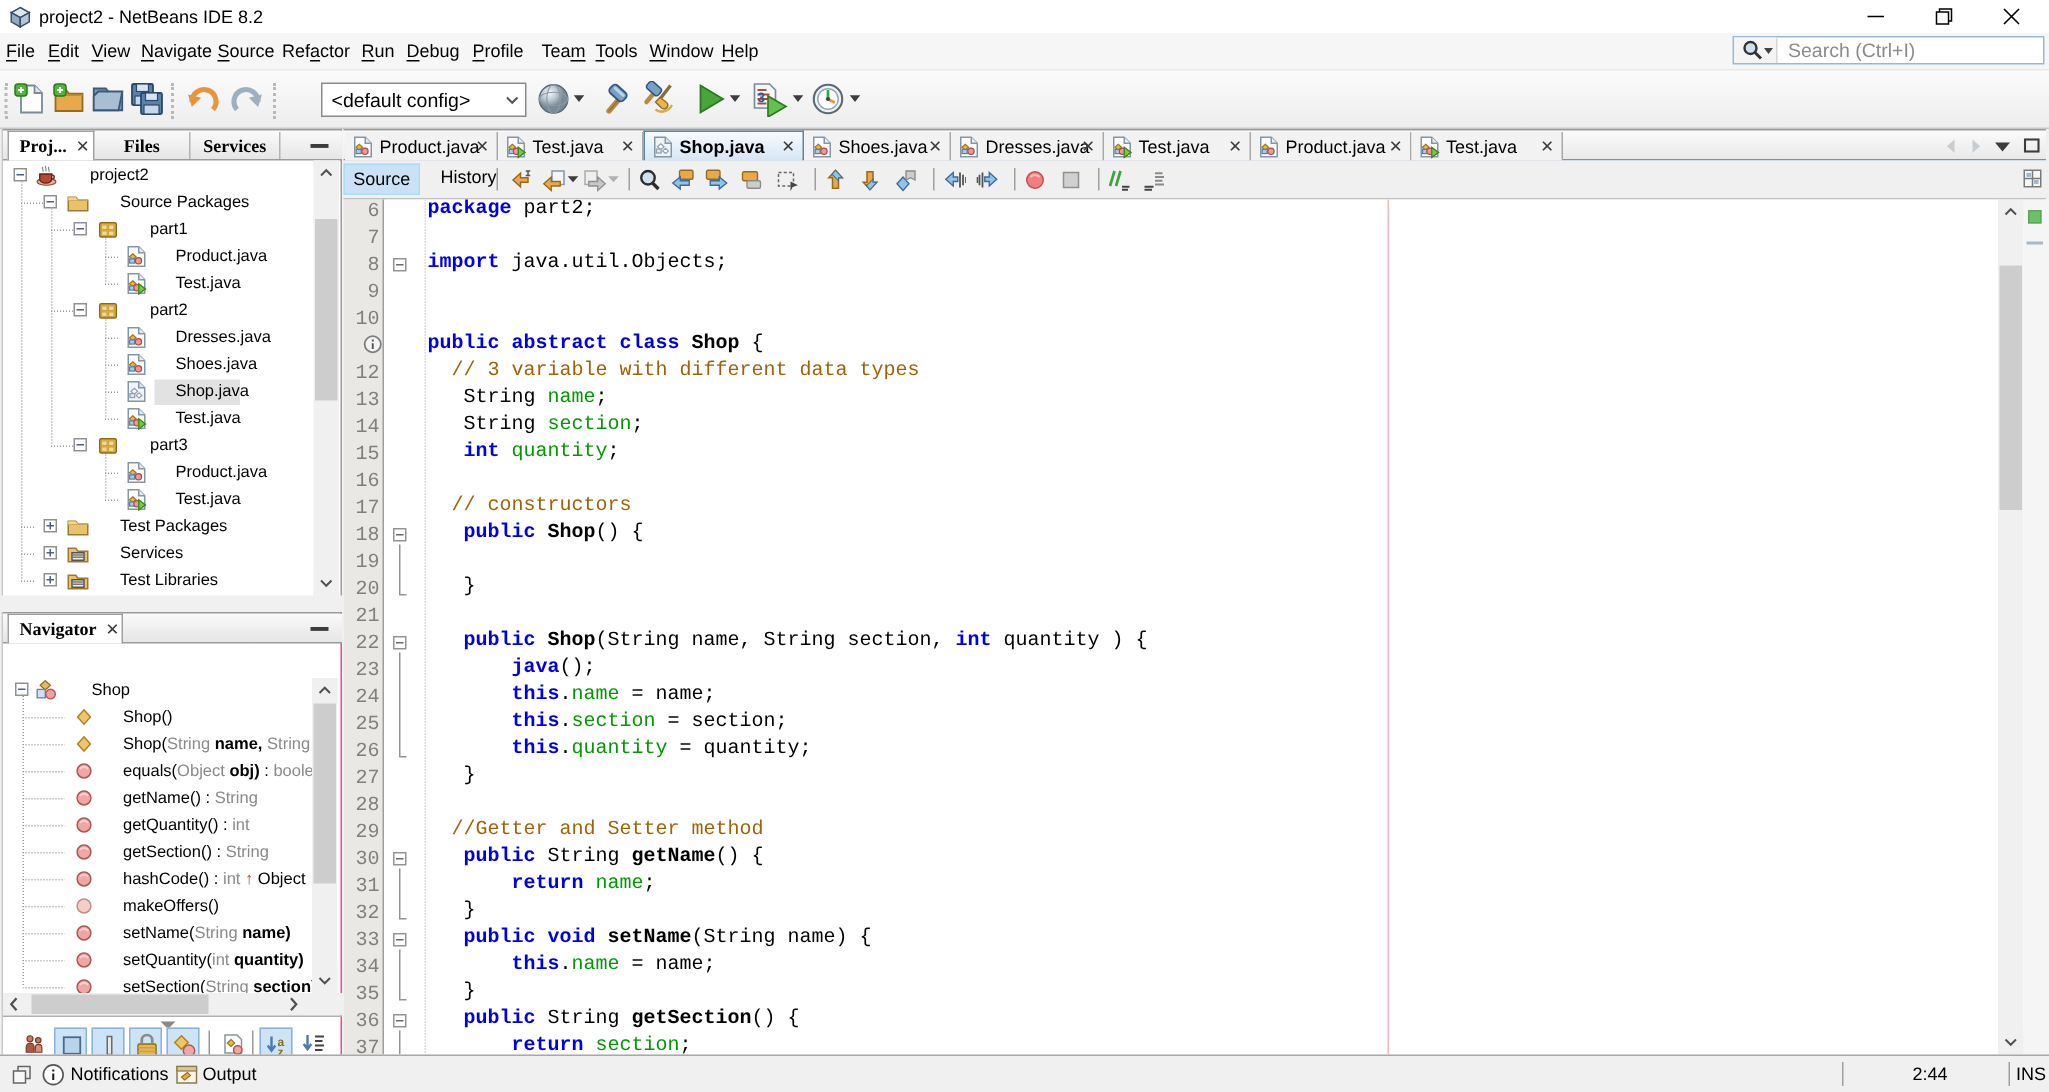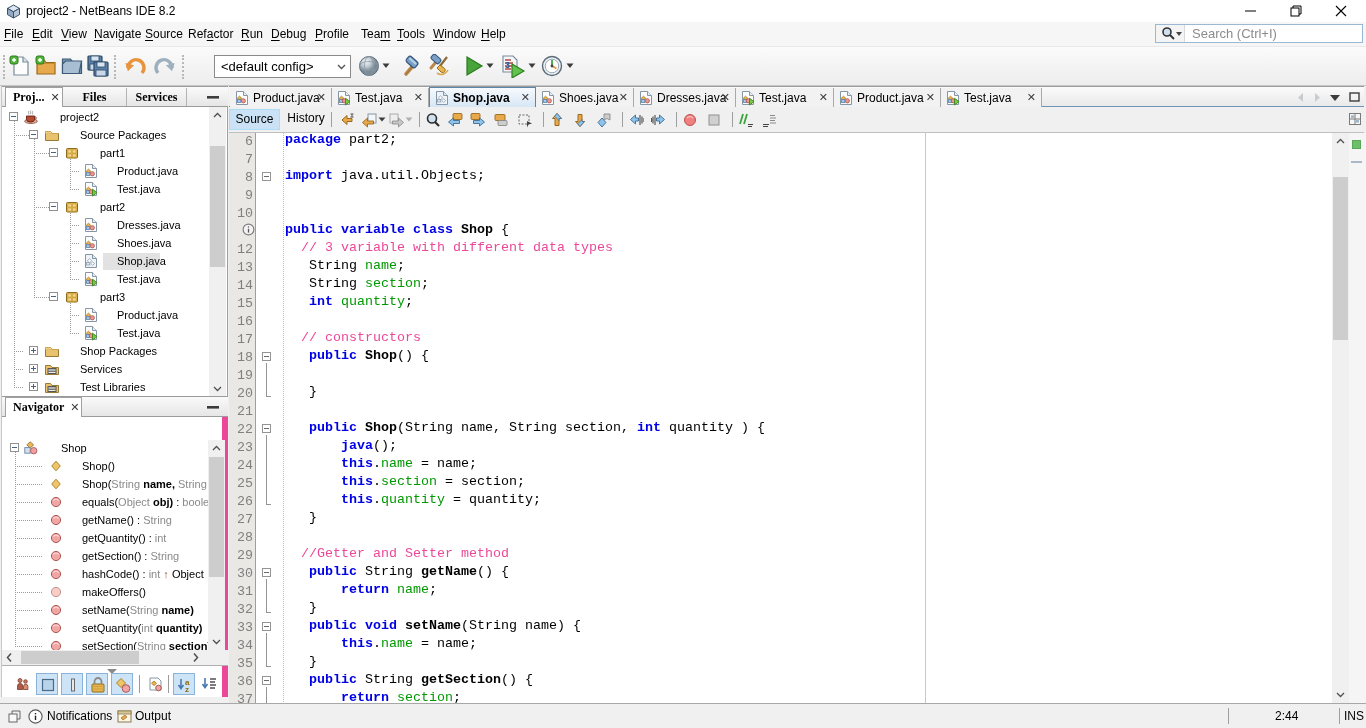--- a/index.html
+++ b/index.html
@@ -21,21 +21,21 @@
 #searchbox .ph { position:absolute; left:36px; top:1px; font-size:13px; color:#8b8b8b; }
 
 
 #toolbar { left:0; top:46px; width:1366px; height:40px; background:linear-gradient(180deg,#fbfbfb,#ededed); border-bottom:1px solid #c6c6c6; border-top:1px solid #e9e9e9; }
 .grip { position:absolute; top:8px; width:2px; height:24px; border-left:2px dotted #b8b8b8; }
 #cfgcombo { left:214px; top:8px; width:137px; height:23px; background:#fff; border:1px solid #8a8a8a; }
 #cfgcombo span { position:absolute; left:6px; top:3px; font-size:13px; }
 
 
 #projpanel { left:1px; top:86px; width:227px; height:311px; background:#fff; border-left:1px solid #c8c8c8; border-right:1px solid #9e9e9e; }
-#navpanel  { left:1px; top:396px; width:227px; height:301px; background:#fff; border-left:1px solid #c8c8c8; border-right:6px solid #ec4899; }
+#navpanel  { left:1px; top:408px; width:227px; height:301px; background:#fff; border-left:1px solid #c8c8c8; border-right:1px solid #ec4899; }
 .ptabrow { position:absolute; left:0; top:0; width:226px; height:21px; background:linear-gradient(180deg,#fafafa,#e6e6e6); border-top:1px solid #9b9b9b; border-bottom:1px solid #9b9b9b;font-family:Liberation Serif, serif; }
 .ptab { position:absolute; top:1px; height:18px; font-size:12px; padding-left:7px; display:flex; align-items:center; border-right:1px solid #b4b4b4; white-space:nowrap; }
 .ptab.sel { top:0; height:20px; background:#fff; border:1px solid #a0a0a0; border-bottom:none; }
 .ptab .x { font-size:11px; color:#3c3c3c; margin-left:6px; }
 .treearea { position:absolute; left:0; top:0; width:209px; height:311px; overflow:hidden; }
 .treelabel b { font-weight:bold; }
 .g { color:#8a8a8a; }
 .combo { position:absolute; height:20px; background:linear-gradient(180deg,#f2f2f2,#dcdcdc); border:1px solid #8a8a8a; font-size:12px; }
 .combo span { position:absolute; left:5px; top:3px; }
 .combo.dis { background:#f0f0f0; border-color:#b8b8b8; color:#8a8a8a; }
@@ -56,37 +56,37 @@
 
 #editor { left:229px; top:86px; width:1135px; height:617px; background:#fff; }
 #edtabrow { left:0; top:0; width:1135px; height:21px; }
 #edtoolbar { left:0; top:21px; width:1135px; height:26px; background:#f0f0f0; border-bottom:1px solid #c0c0c0; }
 #gutter { left:0; top:47px; width:27px; height:570px; background:#e9e8e4; border-right:1px solid #9e9e9e; }
 #lnums { position:absolute; left:0; top:0; width:24px; text-align:right; font-family:"Liberation Mono",monospace; font-size:13.3333px; line-height:18px; color:#808080; }
 #codearea { left:28px; top:47px; width:1075px; height:570px; background:#fff; overflow:hidden; }
 #code { position:absolute; left:28px; top:-2px; font-family:"Liberation Mono",monospace; font-size:13.3333px; line-height:18px; color:#000; white-space:pre; }
 .k { color:#0000e6; font-weight:bold; }
 .f { color:#009900; }
-.c { color:#ec4899; }
+.c { color:#a16207; }
 .b { font-weight:bold; }
 #marginline { left:668px; top:0; width:1px; height:570px; background:#f0b8b8; }
 .foldbox { position:absolute; left:5px; width:9px; height:9px; background:#fff; border:1px solid #949494; }
 .foldbox:before { content:""; position:absolute; left:1px; top:3px; width:5px; height:1px; background:#6a6a6a; }
 .foldline { position:absolute; left:9px; width:1px; background:#949494; }
 .foldfoot { position:absolute; left:9px; width:5px; height:1px; background:#949494; }
 
 
 #edtabrow { border-top:1px solid #9b9b9b; border-bottom:1px solid #6f94b5; background:linear-gradient(180deg,#fbfbfb,#e9e9e9); }
 .edtab { position:absolute; top:1px; height:19px; background:#f2f2f2; border-right:1px solid #a9a9a9; display:flex; align-items:center; padding-left:4px; font-size:12px; white-space:nowrap; overflow:hidden; }
 .edtab .x { position:absolute; right:5px; top:3px; }
 .edtab svg { margin-right:3px; flex:none; }
 .edtab .x { color:#3c3c3c; font-size:11px; }
 .edtab.sel { top:0; height:20px; background:linear-gradient(180deg,#f6fafd,#d7e6f5); border:1px solid #5c86a8; border-bottom:none; }
 .srcbtn { position:absolute; left:0; top:2px; width:51px; height:21px; background:#cbe2f6; border:1px solid #addcf5; font-size:12px; text-align:center; line-height:19px; }
-.histbtn { position:absolute; left:52px; top:2px; width:50px; height:21px; font-size:12px; text-align:center; line-height:19px; }
+.histbtn { position:absolute; left:52px; top:2px; width:50px; height:21px; font-size:12px; text-align:right; line-height:19px; }
 .etsep { position:absolute; top:5px; width:1px; height:15px; background:#a0a0a0; }
 #et-icons svg { position:absolute; top:5px; }
 #dotsep { left:26px; top:0; width:1px; height:570px; background-image:linear-gradient(180deg,#b9b9b9 1px,transparent 1px); background-size:1px 2px; }
 #edvsb { left:1103px; top:47px; width:17px; height:570px; background:#f0f0f0; }
 #errstripe { left:1120px; top:47px; width:17px; height:570px; background:#f5f5f5; }
 
 
 #statusbar { left:0; top:703px; width:1366px; height:25px; background:#f0f0f0; border-top:1px solid #a8a8a8; font-size:12px; }
 </style>
 </head>
@@ -402,21 +402,21 @@
           <use href="#i-class"></use>
         </svg>
         <span class="treelabel" style="left:103px;top:223px">Product.java</span>
       <svg class="abs" style="left:81px;top:239px" width="16" height="16">
           <use href="#i-main"></use>
         </svg>
         <span class="treelabel" style="left:103px;top:241px">Test.java</span>
       <svg class="abs" style="left:42px;top:257px" width="16" height="16">
           <use href="#i-folder"></use>
         </svg>
-        <span class="treelabel" style="left:66px;top:259px">Shop Packages</span>
+        <span class="treelabel" style="left:66px;top:259px">Test Packages</span>
       <svg class="abs" style="left:42px;top:275px" width="16" height="16">
           <use href="#i-lib"></use>
         </svg>
         <span class="treelabel" style="left:66px;top:277px">Services</span>
       <svg class="abs" style="left:42px;top:293px" width="16" height="16">
           <use href="#i-lib"></use>
         </svg>
         <span class="treelabel" style="left:66px;top:295px">Test Libraries</span>
     </div>
     <div class="abs" style="left:207px;top:21px;width:17px;height:290px;background:#f0f0f0">
@@ -788,21 +788,21 @@
         </svg>
     </div>
     <div class="abs" id="codearea">
       <div class="abs" id="dotsep"></div>
       <div class="abs" id="marginline"></div>
       <pre id="code"><span class="k">package</span> part2;
 
 <span class="k">import</span> java.util.Objects;
 
 
-<span class="k">public</span> <span class="k">variable</span> <span class="k">class</span> <span class="b">Shop</span> {
+<span class="k">public</span> <span class="k">abstract</span> <span class="k">class</span> <span class="b">Shop</span> {
   <span class="c">// 3 variable with different data types</span>
    String <span class="f">name</span>;
    String <span class="f">section</span>;
    <span class="k">int</span> <span class="f">quantity</span>;
 
   <span class="c">// constructors</span>
    <span class="k">public</span> <span class="b">Shop</span>() {
 
    }
 

